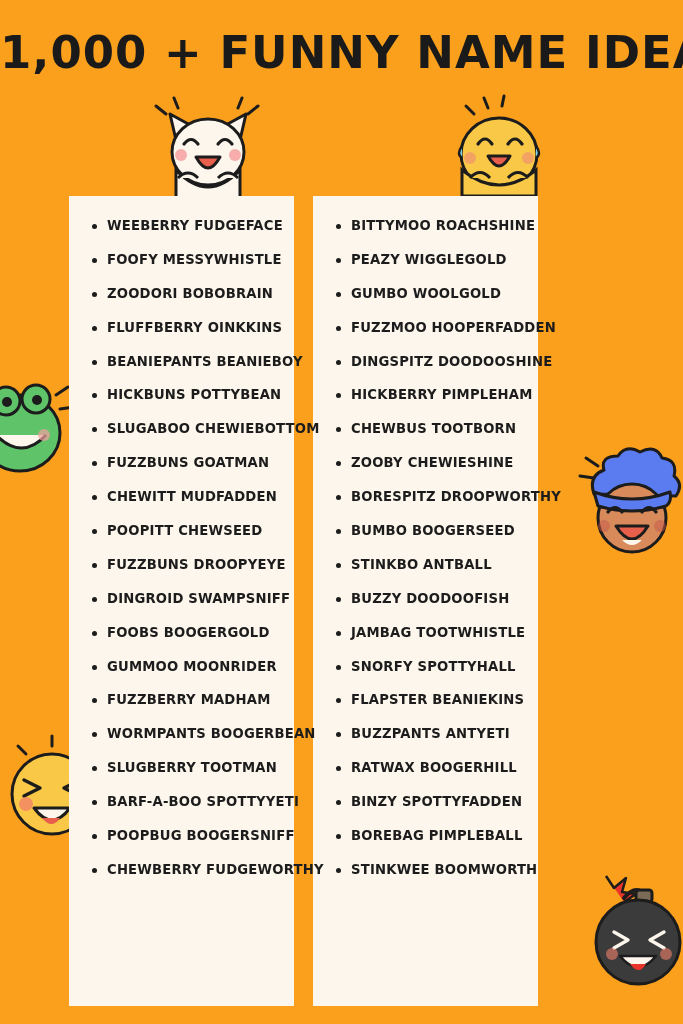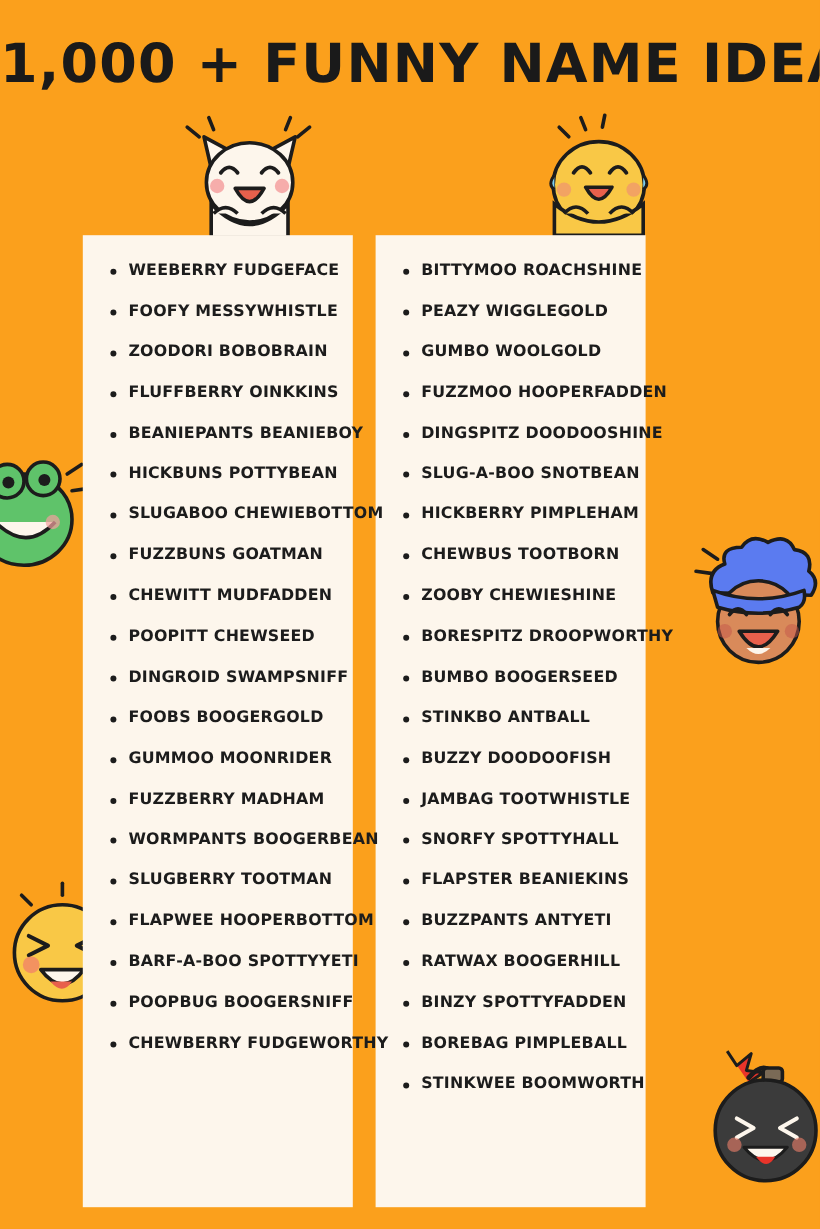--- a/index.html
+++ b/index.html
@@ -226,41 +226,40 @@
         <li>WEEBERRY FUDGEFACE</li>
         <li>FOOFY MESSYWHISTLE</li>
         <li>ZOODORI BOBOBRAIN</li>
         <li>FLUFFBERRY OINKKINS</li>
         <li>BEANIEPANTS BEANIEBOY</li>
         <li>HICKBUNS POTTYBEAN</li>
         <li>SLUGABOO CHEWIEBOTTOM</li>
         <li>FUZZBUNS GOATMAN</li>
         <li>CHEWITT MUDFADDEN</li>
         <li>POOPITT CHEWSEED</li>
+        <li>FUZZBUNS DROOPYEYE</li>
         <li>DINGROID SWAMPSNIFF</li>
         <li>FOOBS BOOGERGOLD</li>
         <li>GUMMOO MOONRIDER</li>
         <li>FUZZBERRY MADHAM</li>
         <li>WORMPANTS BOOGERBEAN</li>
         <li>SLUGBERRY TOOTMAN</li>
-        <li>FLAPWEE HOOPERBOTTOM</li>
         <li>BARF-A-BOO SPOTTYYETI</li>
         <li>POOPBUG BOOGERSNIFF</li>
         <li>CHEWBERRY FUDGEWORTHY</li>
       </ul>
     </div>
 
     <div class="card">
       <ul>
         <li>BITTYMOO ROACHSHINE</li>
         <li>PEAZY WIGGLEGOLD</li>
         <li>GUMBO WOOLGOLD</li>
         <li>FUZZMOO HOOPERFADDEN</li>
         <li>DINGSPITZ DOODOOSHINE</li>
-        <li>SLUG-A-BOO SNOTBEAN</li>
         <li>HICKBERRY PIMPLEHAM</li>
         <li>CHEWBUS TOOTBORN</li>
         <li>ZOOBY CHEWIESHINE</li>
         <li>BORESPITZ DROOPWORTHY</li>
         <li>BUMBO BOOGERSEED</li>
         <li>STINKBO ANTBALL</li>
         <li>BUZZY DOODOOFISH</li>
         <li>JAMBAG TOOTWHISTLE</li>
         <li>SNORFY SPOTTYHALL</li>
         <li>FLAPSTER BEANIEKINS</li>

